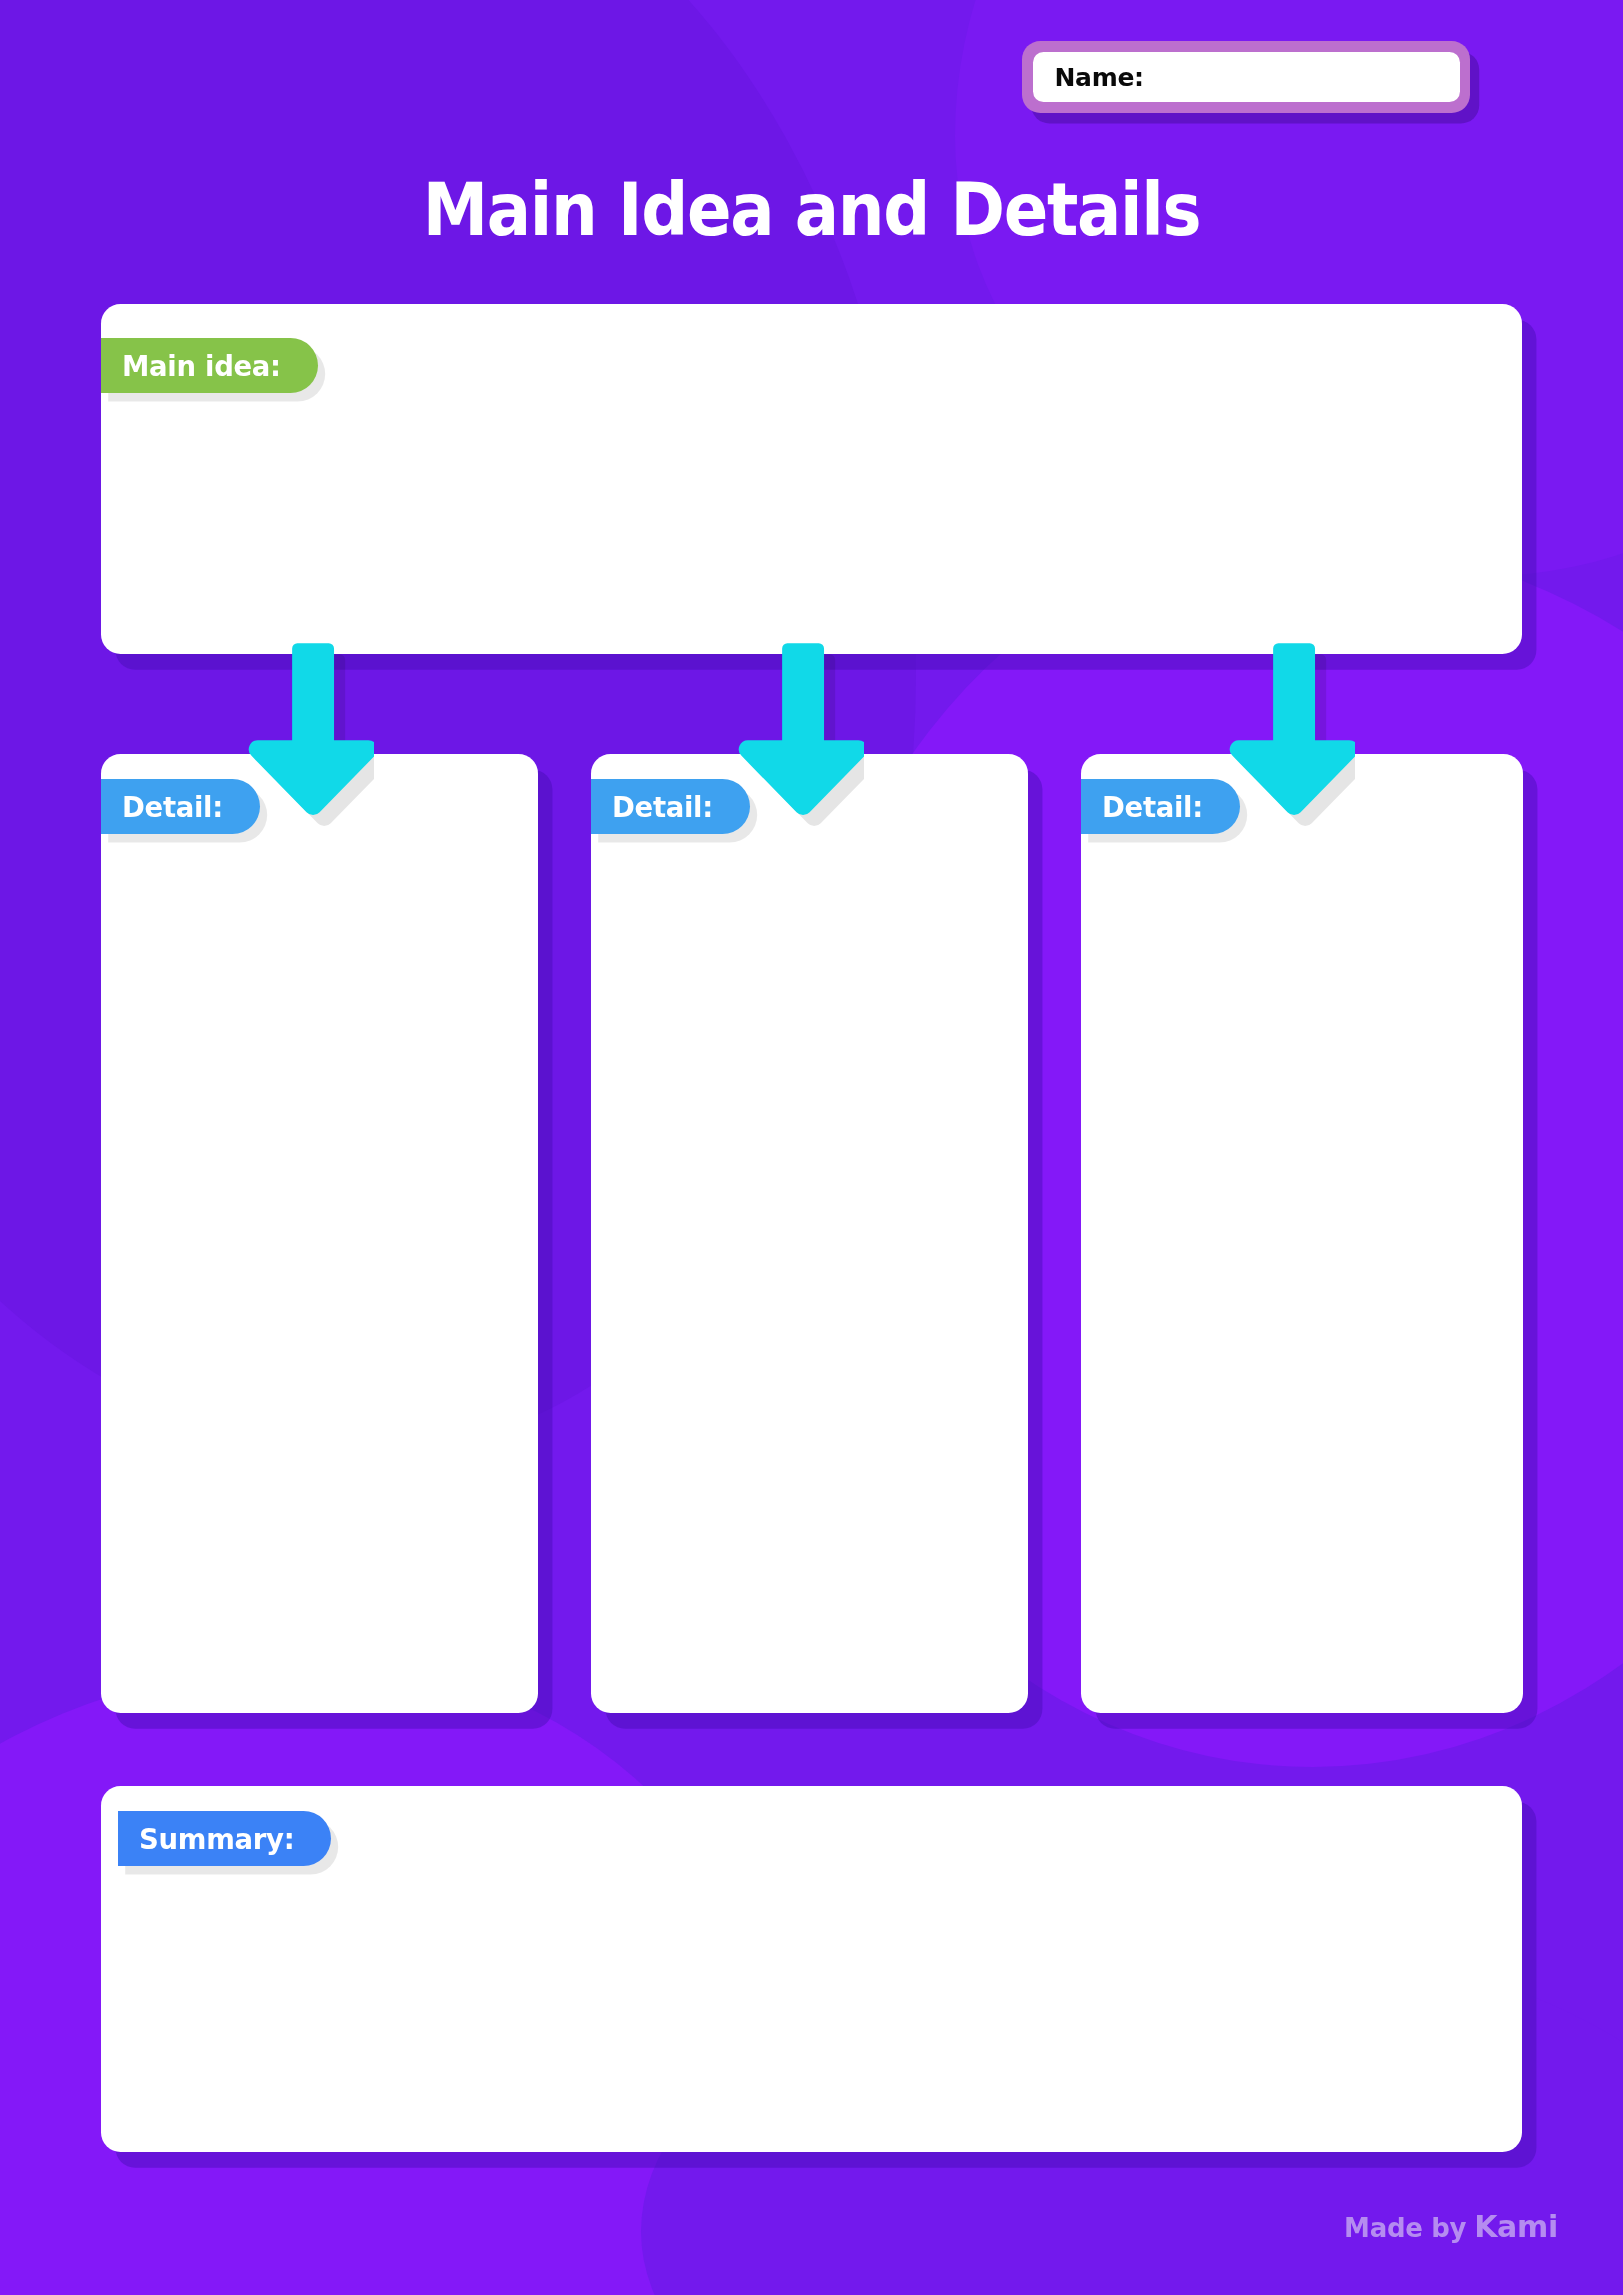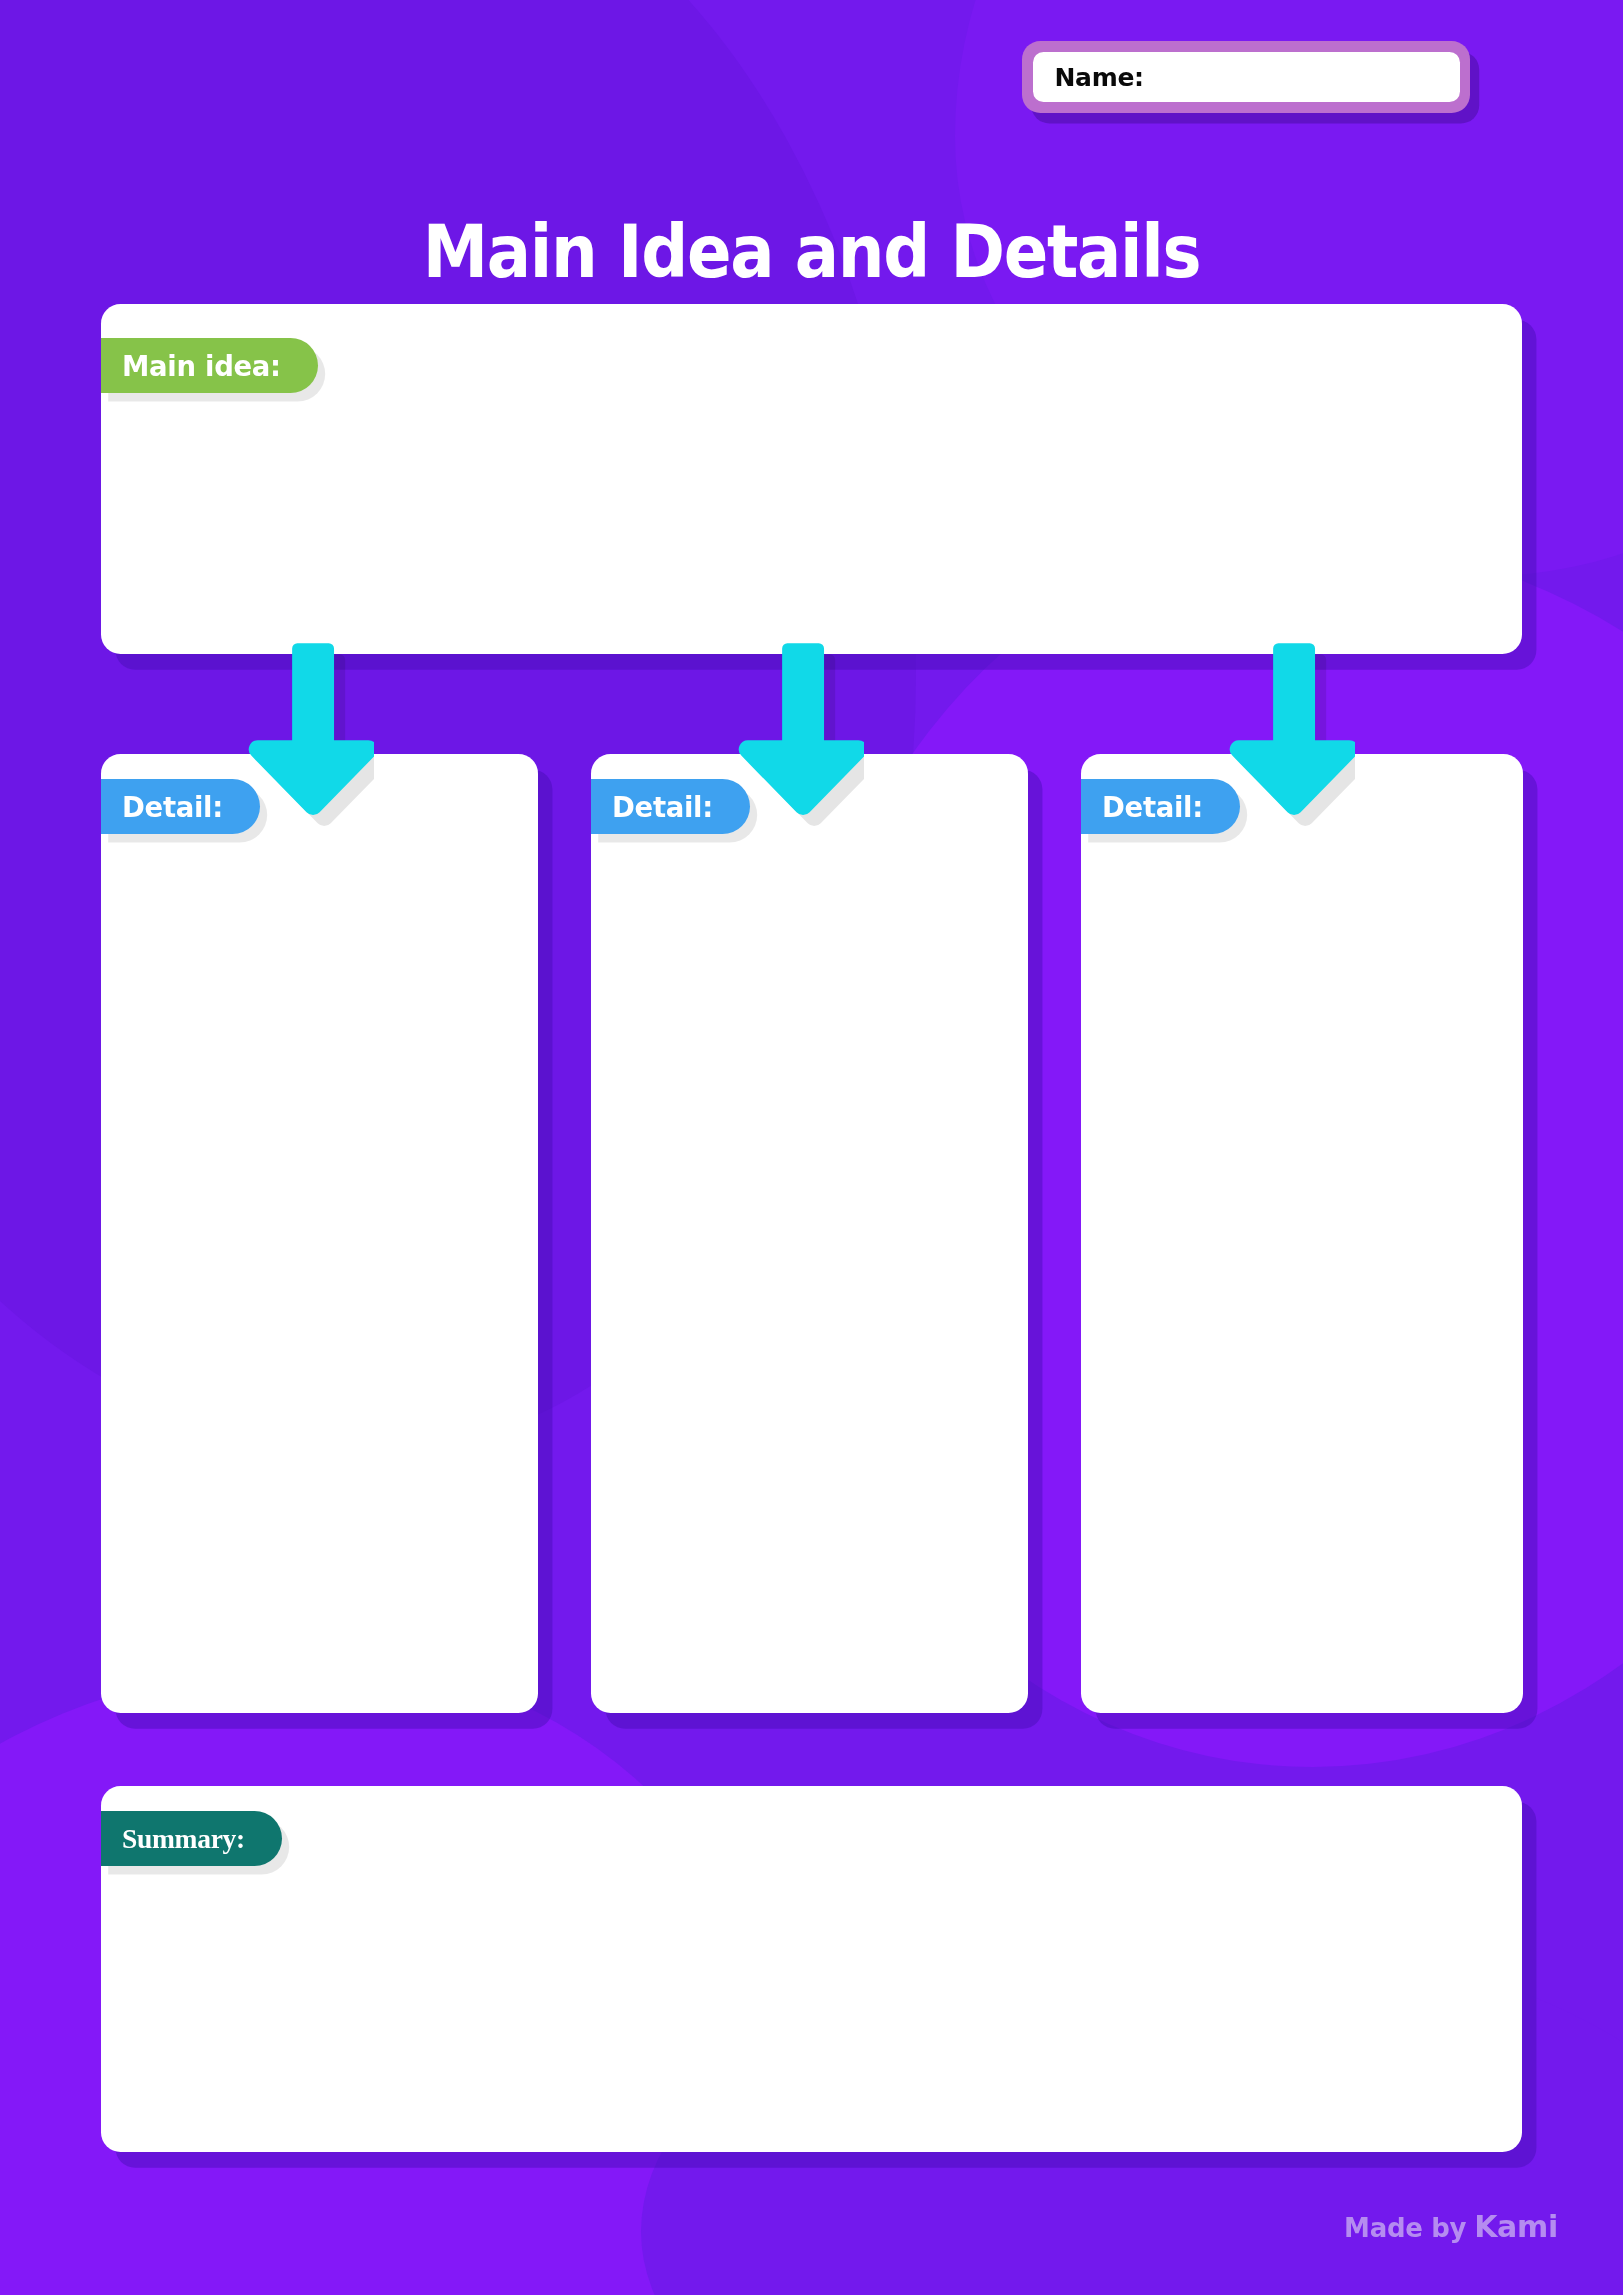--- a/index.html
+++ b/index.html
@@ -108,21 +108,20 @@
     top: 167px;
     width: 1623px;
     text-align: center;
     color: #FFFFFF;
     font-size: 73px;
     font-weight: 700;
     letter-spacing: -1.3px;
     z-index: 6;
     font-family: "DejaVu Sans Condensed", "DejaVu Sans", "Liberation Sans", sans-serif;
     font-stretch: condensed;
-    margin-top: 42px;
   }
 
   
   .card {
     position: absolute;
     background: #FFFFFF;
     border-radius: 19.6px;
     box-shadow: 14.4px 15.7px 0 0 rgba(70, 12, 180, 0.46);
     z-index: 4;
   }
@@ -173,21 +172,21 @@
     letter-spacing: -0.3px;
     box-shadow: 7.2px 8.5px 0 0 rgba(0, 0, 0, 0.09);
     z-index: 7;
     white-space: nowrap;
     box-sizing: border-box;
   }
   .pill-green  { background: #86C349; left: 101px; top: 338px;  }
   .pill-blue-1 { background: #3EA1F0; left: 101px; top: 779px; }
   .pill-blue-2 { background: #3EA1F0; left: 591px; top: 779px; }
   .pill-blue-3 { background: #3EA1F0; left: 1081px; top: 779px; }
-  .pill-pink   { background: #0f766e; left: 101px; top: 1811px; font-family: Liberation Serif, serif; }
+  .pill-pink   { background: #3b82f6; left: 118px; top: 1811px; }
 
   
   .arrow-wrap {
     position: absolute;
     z-index: 5;
     width: 131px;
     height: 203px;
   }
   .arrow-wrap.a1 { left: 243px;  top: 638px; }
   .arrow-wrap.a2 { left: 733px; top: 638px; }

